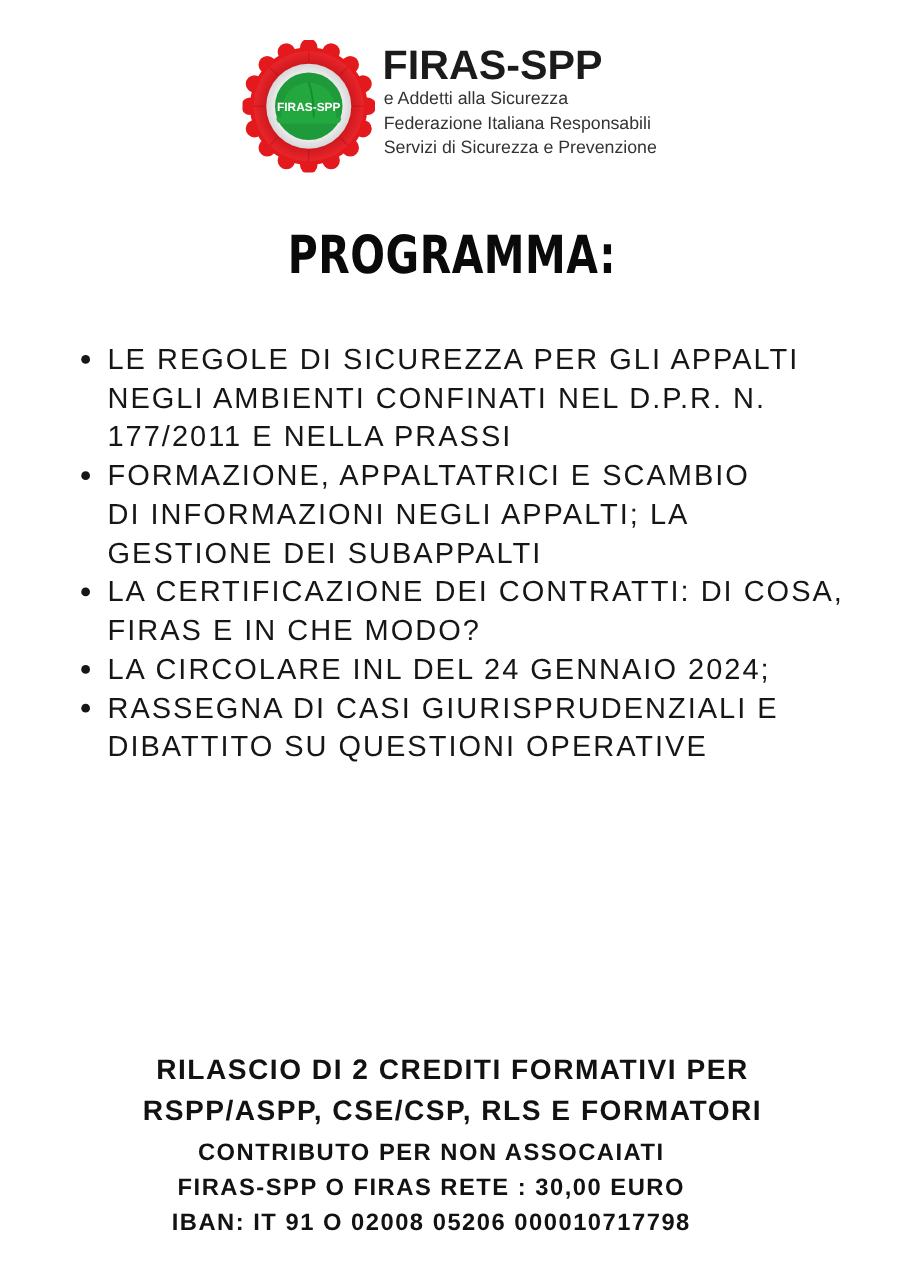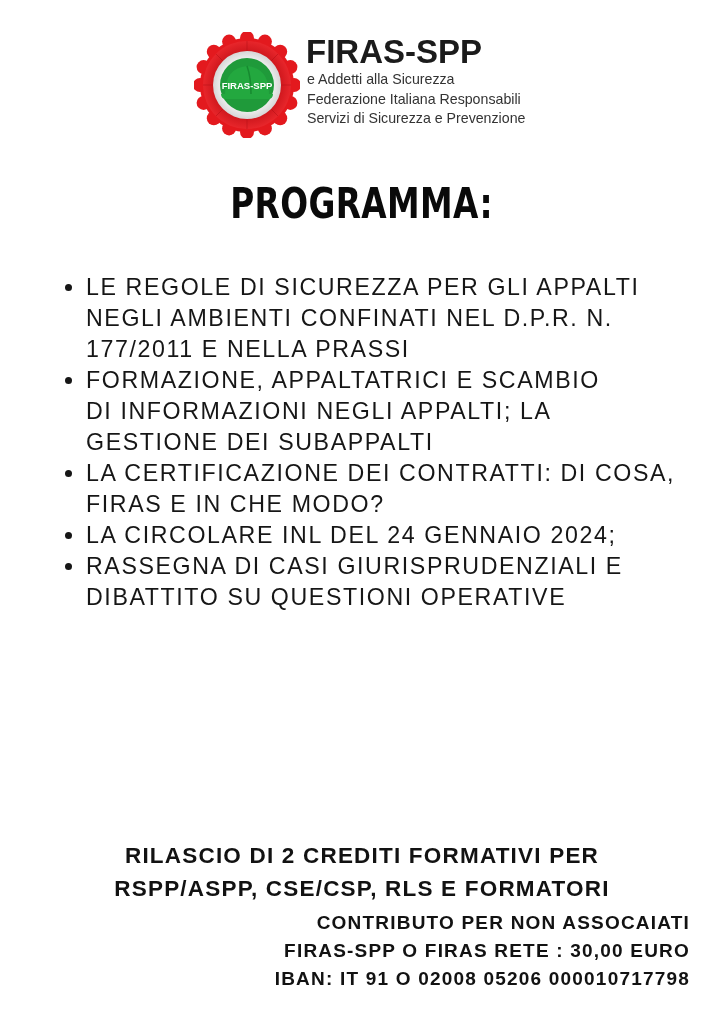--- a/index.html
+++ b/index.html
@@ -120,21 +120,21 @@
       top: 909px;
       width: 690px;
       text-align: center;
       font-family: "Liberation Sans", sans-serif;
       font-weight: bold;
       font-size: 19px;
       line-height: 28px;
       letter-spacing: 1.2px;
       color: #121212;
     }
-    .contribution .line { display: block; white-space: nowrap; text-align: right; }
+    .contribution .line { display: block; white-space: nowrap; }
   </style>
 </head>
 <body>
 
 <div class="header">
   <div class="logo">
     <svg width="106" height="106" viewBox="0 0 106 106">
       <defs>
         <radialGradient id="gRed" cx="50%" cy="50%" r="50%">
           <stop offset="70%" stop-color="#c9141a"></stop>

